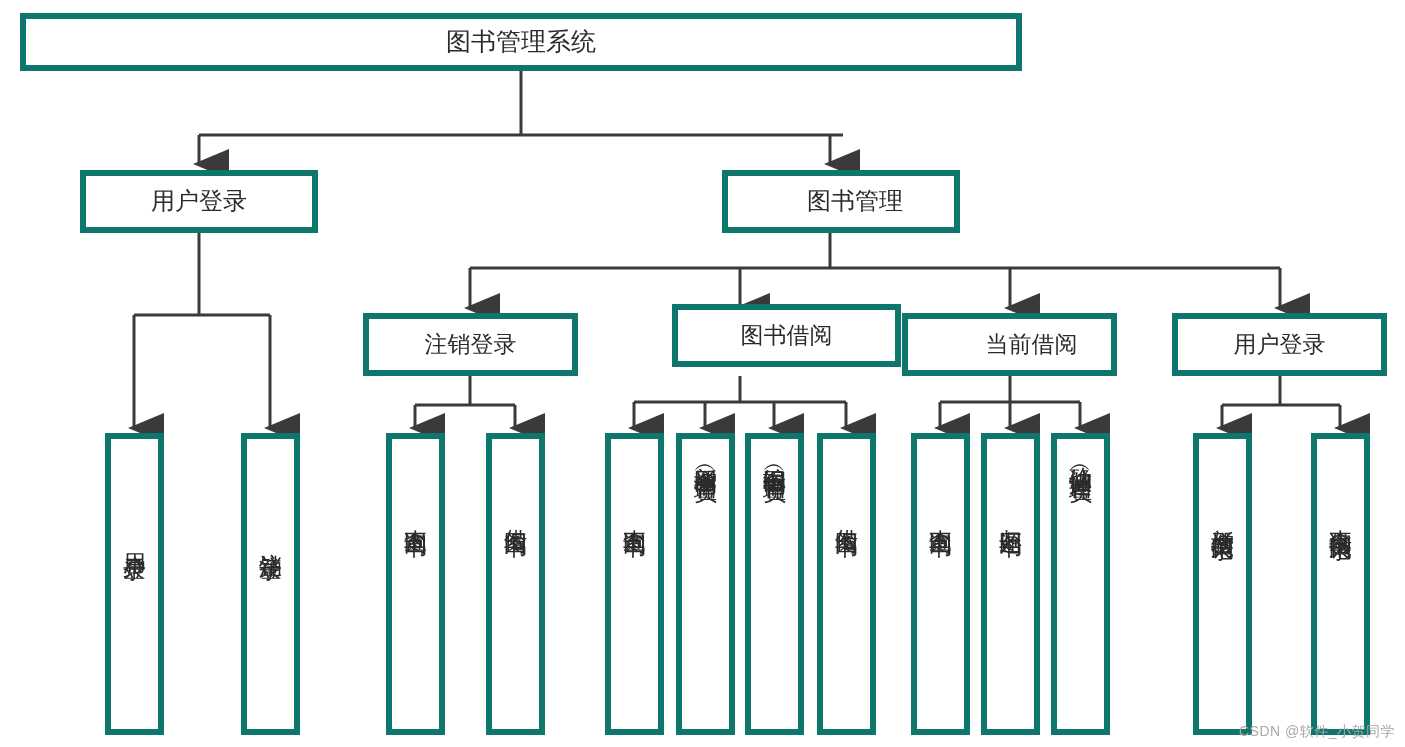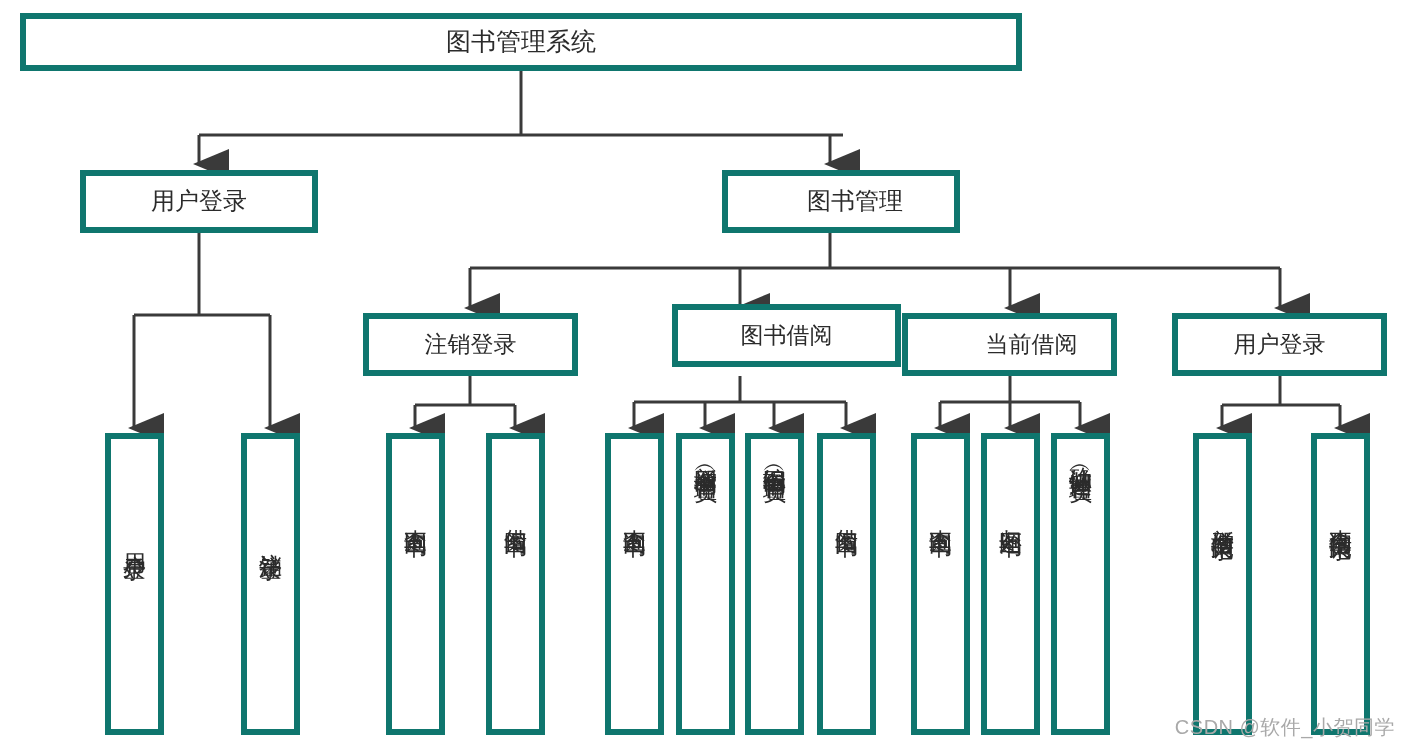--- a/index.html
+++ b/index.html
@@ -64,21 +64,21 @@
   .node.leaf.mid .lbl {
     margin-top: 62px;
   }
   .node.leaf.low .lbl {
     margin-top: 86px;
   }
   .watermark {
     position: absolute;
     right: 10px;
     bottom: 6px;
-    font-size: 20px;
+    font-size: 14px;
     color: #a9a9a9;
     letter-spacing: 0.5px;
     z-index: 5;
     white-space: nowrap;
   }
 </style>
 </head>
 <body>
 
 <div id="canvas">

